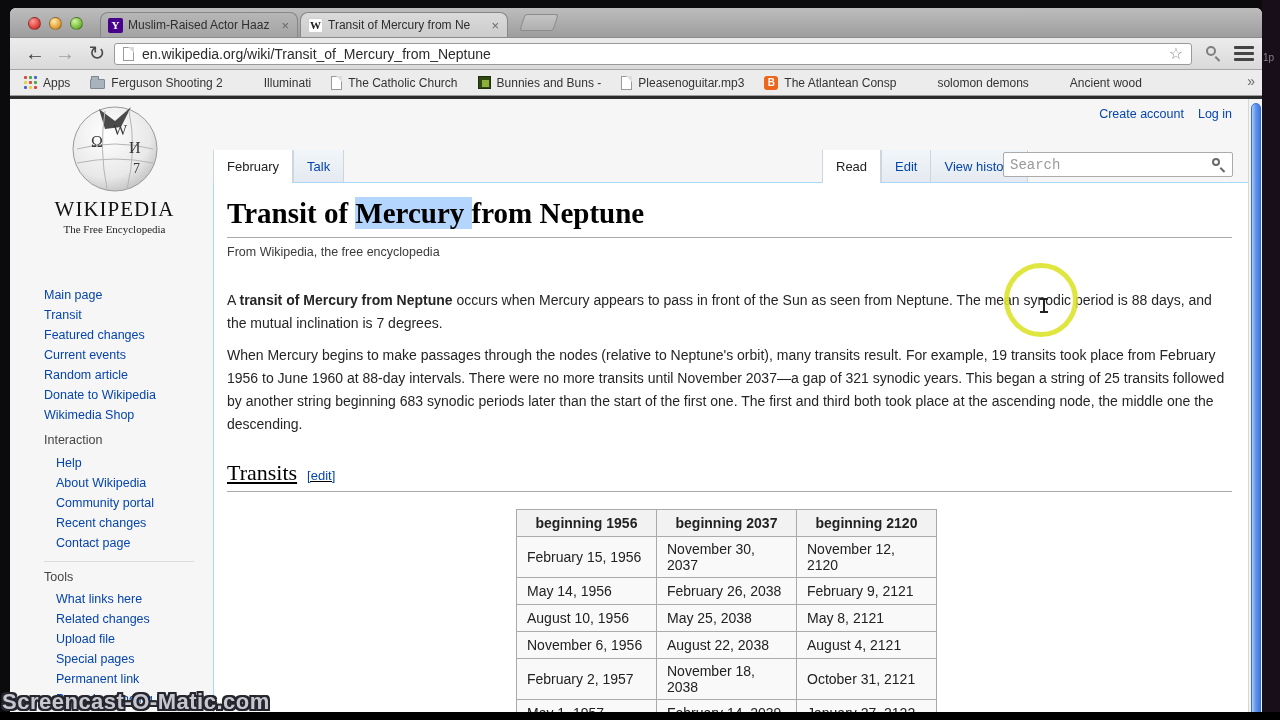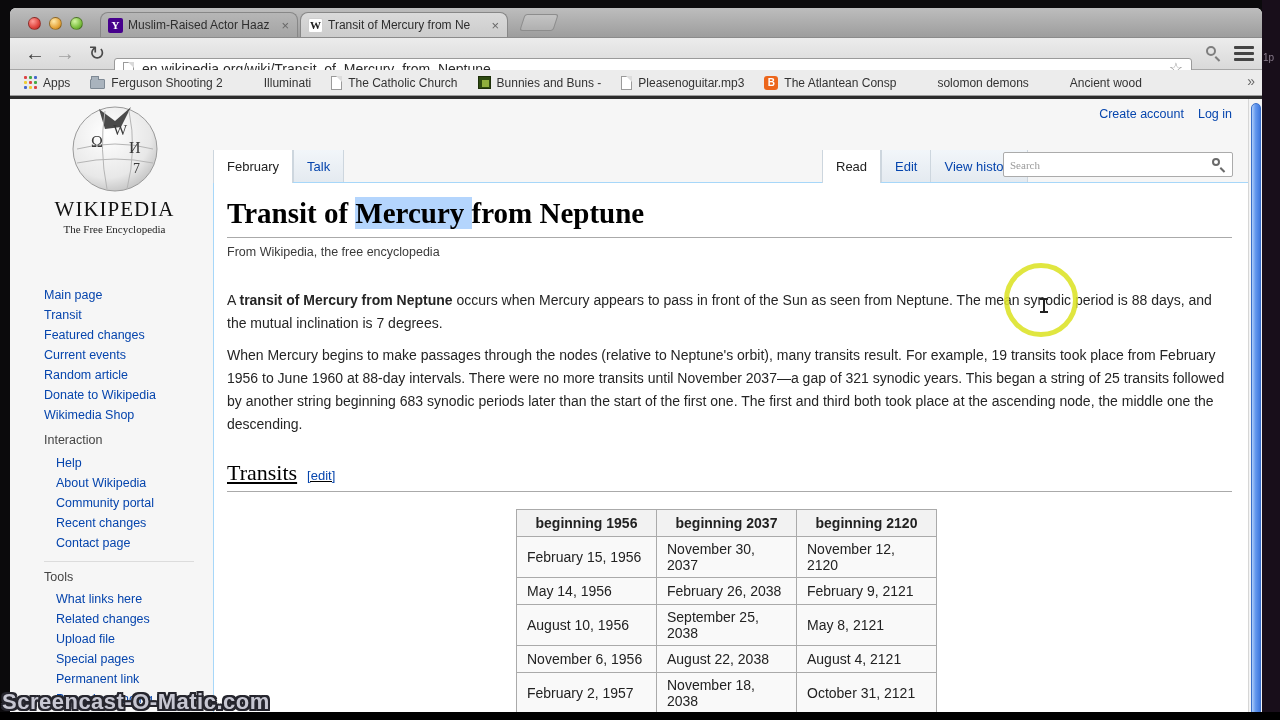--- a/index.html
+++ b/index.html
@@ -29,21 +29,21 @@
   .favicon.yahoo { background:#46008c; color:#fff; font-size:11px; font-family:"Liberation Serif",serif; }
   .favicon.wiki  { background:#fff; color:#222; font-size:11px; font-family:"Liberation Serif",serif; border:1px solid #cfcfcf; }
   .newtab-stub { position:absolute; left:512px; top:6px; width:34px; height:17px; background:linear-gradient(#c4c4c4,#b0b0b0); border:1px solid #8d8d8d; border-radius:3px; transform:skewX(-18deg); }
 
   
   .toolbar { position:absolute; left:0; top:30px; right:0; height:32px; background:linear-gradient(#ececec,#d9d9d9); border-bottom:1px solid #a6a6a6; }
   .navbtn { position:absolute; top:2px; font-size:20px; font-weight:bold; width:26px; text-align:center; line-height:27px; }
   .navbtn.back    { left:12px;  color:#3c3c3c; }
   .navbtn.fwd     { left:42px;  color:#a0a0a0; }
   .navbtn.reload  { left:74px;  color:#4a4a4a; font-weight:normal; }
-  .omnibox { position:absolute; left:104px; top:5px; width:1078px; height:22px; background:#fff; border:1px solid #9a9a9a; border-radius:3px; display:flex; align-items:center; padding:0 8px; gap:8px;margin-top:15px; }
+  .omnibox { position:absolute; left:104px; top:5px; width:1078px; height:22px; background:#fff; border:1px solid #9a9a9a; border-radius:3px; display:flex; align-items:center; padding:0 8px; gap:8px; }
   .docicon { width:11px; height:14px; background:#fff; border:1px solid #9a9a9a; position:relative; flex:none; }
   .docicon::before { content:""; position:absolute; right:-1px; top:-1px; border:3px solid; border-color:#d9d9d9 #d9d9d9 transparent transparent; }
   .urltext { font-size:14px; color:#2b2b2b; flex:1; overflow:hidden; white-space:nowrap; }
   .staricon { font-size:16px; color:#8d8d8d; line-height:1; }
   .magwrap { position:absolute; right:40px; top:8px; width:16px; height:16px; }
   .magcircle { position:absolute; left:0; top:0; width:10px; height:10px; border:2px solid #7e7e7e; border-radius:50%; }
   .maghandle { position:absolute; left:10px; top:10px; width:6px; height:2px; background:#7e7e7e; transform:rotate(45deg); transform-origin:0 0; }
   .menuicon { position:absolute; right:8px; top:8px; width:20px; }
   .menuicon i { display:block; height:3px; background:#444; margin-bottom:3px; border-radius:1px; }
 
@@ -83,21 +83,21 @@
   .sb-list-3 { left:46px; top:490px; }
 
   
   .personal { position:absolute; top:8px; right:30px; font-size:12.5px; display:flex; gap:14px; }
   .tabrow-left { position:absolute; left:203px; top:51px; display:flex; height:32px; }
   .tabrow-right { position:absolute; left:812px; top:51px; display:flex; height:32px; }
   .vtab { padding:0 13px; display:flex; align-items:center; font-size:13px; background:linear-gradient(#f2f6fa,#e4eaf0); border-left:1px solid #cdd6de; }
   .vtab:last-child { border-right:1px solid #cdd6de; }
   .vtab.sel { background:#fff; color:#222; border-left:1px solid #cdd6de; border-right:1px solid #cdd6de; position:relative; z-index:3; height:33px; }
   .searchbox { position:absolute; left:993px; top:53px; width:230px; height:25px; background:#fff; border:1px solid #ababab; border-radius:2px; display:flex; align-items:center; padding:0 6px; }
-  .searchbox input { flex:1; border:none; outline:none; font-size:11px; font-family:Liberation Serif, serif; color:#333; background:transparent; }
+  .searchbox input { flex:1; border:none; outline:none; font-size:14px; font-family:Liberation Mono, monospace; color:#333; background:transparent; }
   .searchbox input::placeholder { color:#9a9a9a; }
   .smag { position:relative; width:15px; height:15px; flex:none; }
   .smag .c { position:absolute; left:1px; top:1px; width:8px; height:8px; border:2px solid #6a6a6a; border-radius:50%; }
   .smag .h { position:absolute; left:10px; top:10px; width:6px; height:2px; background:#6a6a6a; transform:rotate(45deg); transform-origin:0 0; }
 
   
   .content { position:absolute; left:203px; top:83px; right:14px; bottom:0; background:#fff; border-top:1px solid #a7d7f9; border-left:1px solid #a7d7f9; padding:13px 16px 0 13px; }
   .title { font-family:"Liberation Serif","DejaVu Serif",serif; font-size:29px; color:#000; line-height:1.2; }
   .title .sel { background:#b4d5fd; }
   .title-rule { border-bottom:1px solid #aaa; margin-top:6px; }
@@ -332,21 +332,21 @@
               <td>November 30, 2037</td>
               <td>November 12, 2120</td>
             </tr>
             <tr>
               <td>May 14, 1956</td>
               <td>February 26, 2038</td>
               <td>February 9, 2121</td>
             </tr>
             <tr>
               <td>August 10, 1956</td>
-              <td>September 25, 2038</td>
+              <td>May 25, 2038</td>
               <td>May 8, 2121</td>
             </tr>
             <tr>
               <td>November 6, 1956</td>
               <td>August 22, 2038</td>
               <td>August 4, 2121</td>
             </tr>
             <tr>
               <td>February 2, 1957</td>
               <td>November 18, 2038</td>

